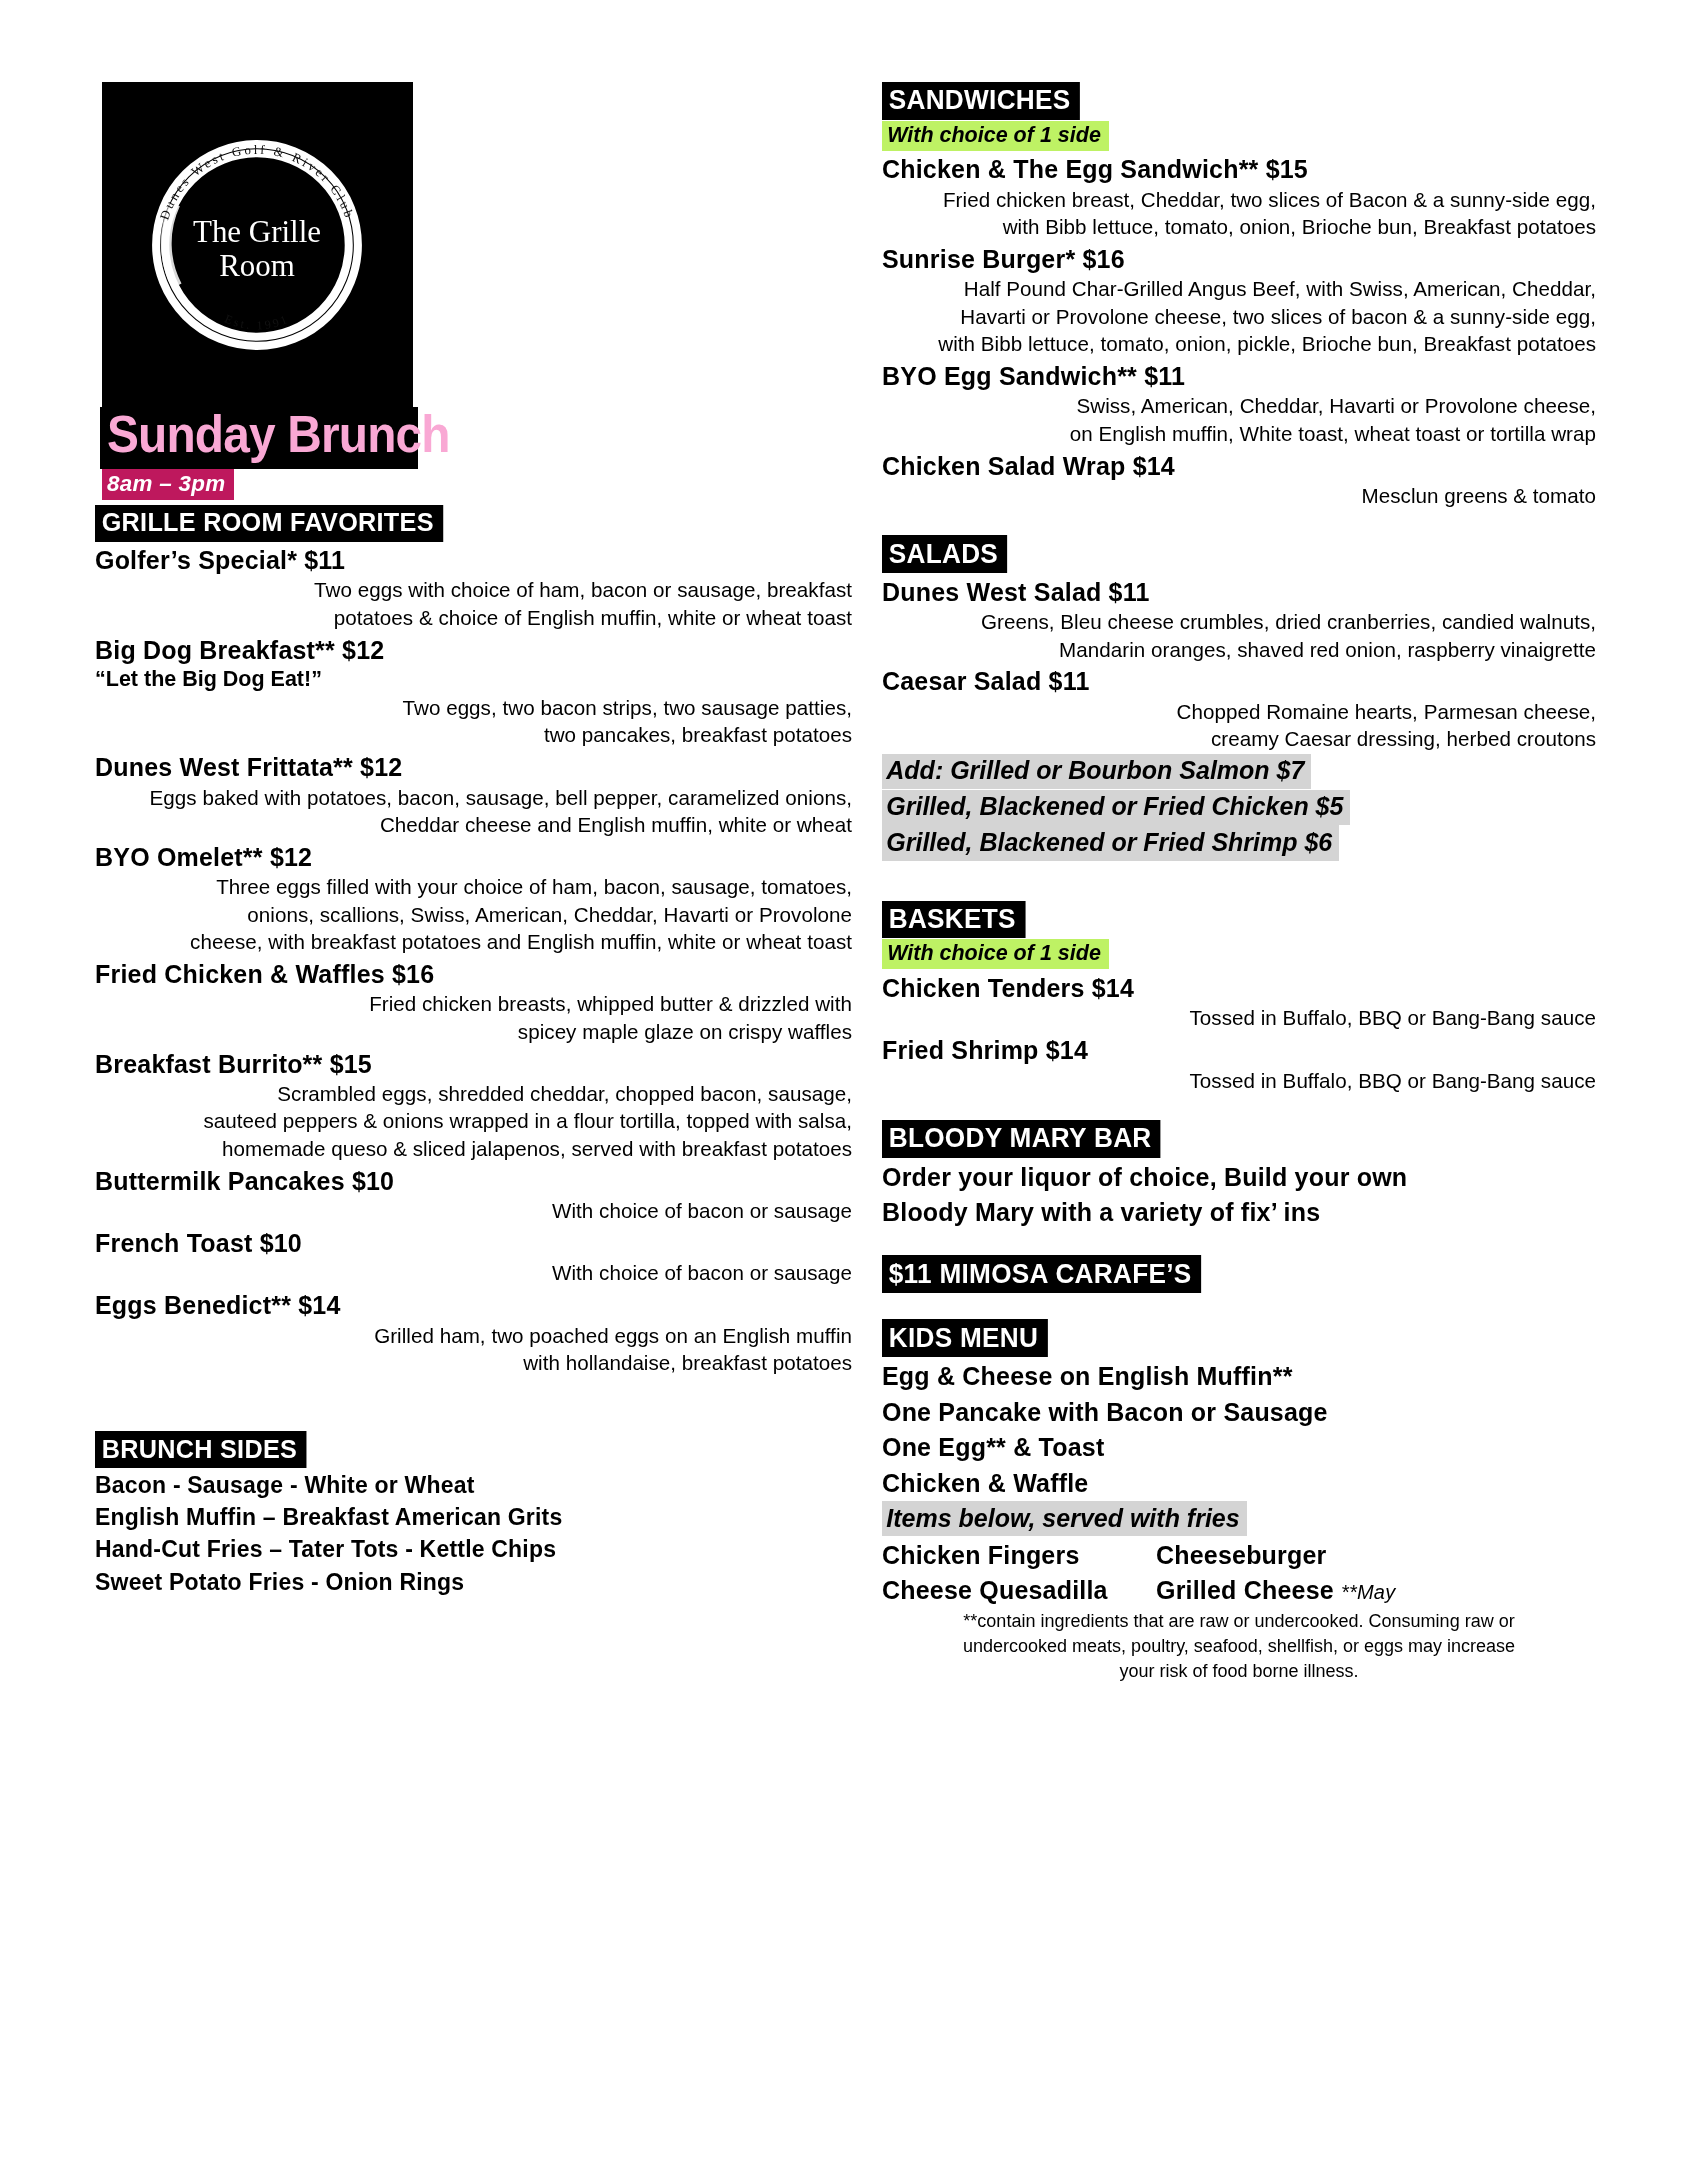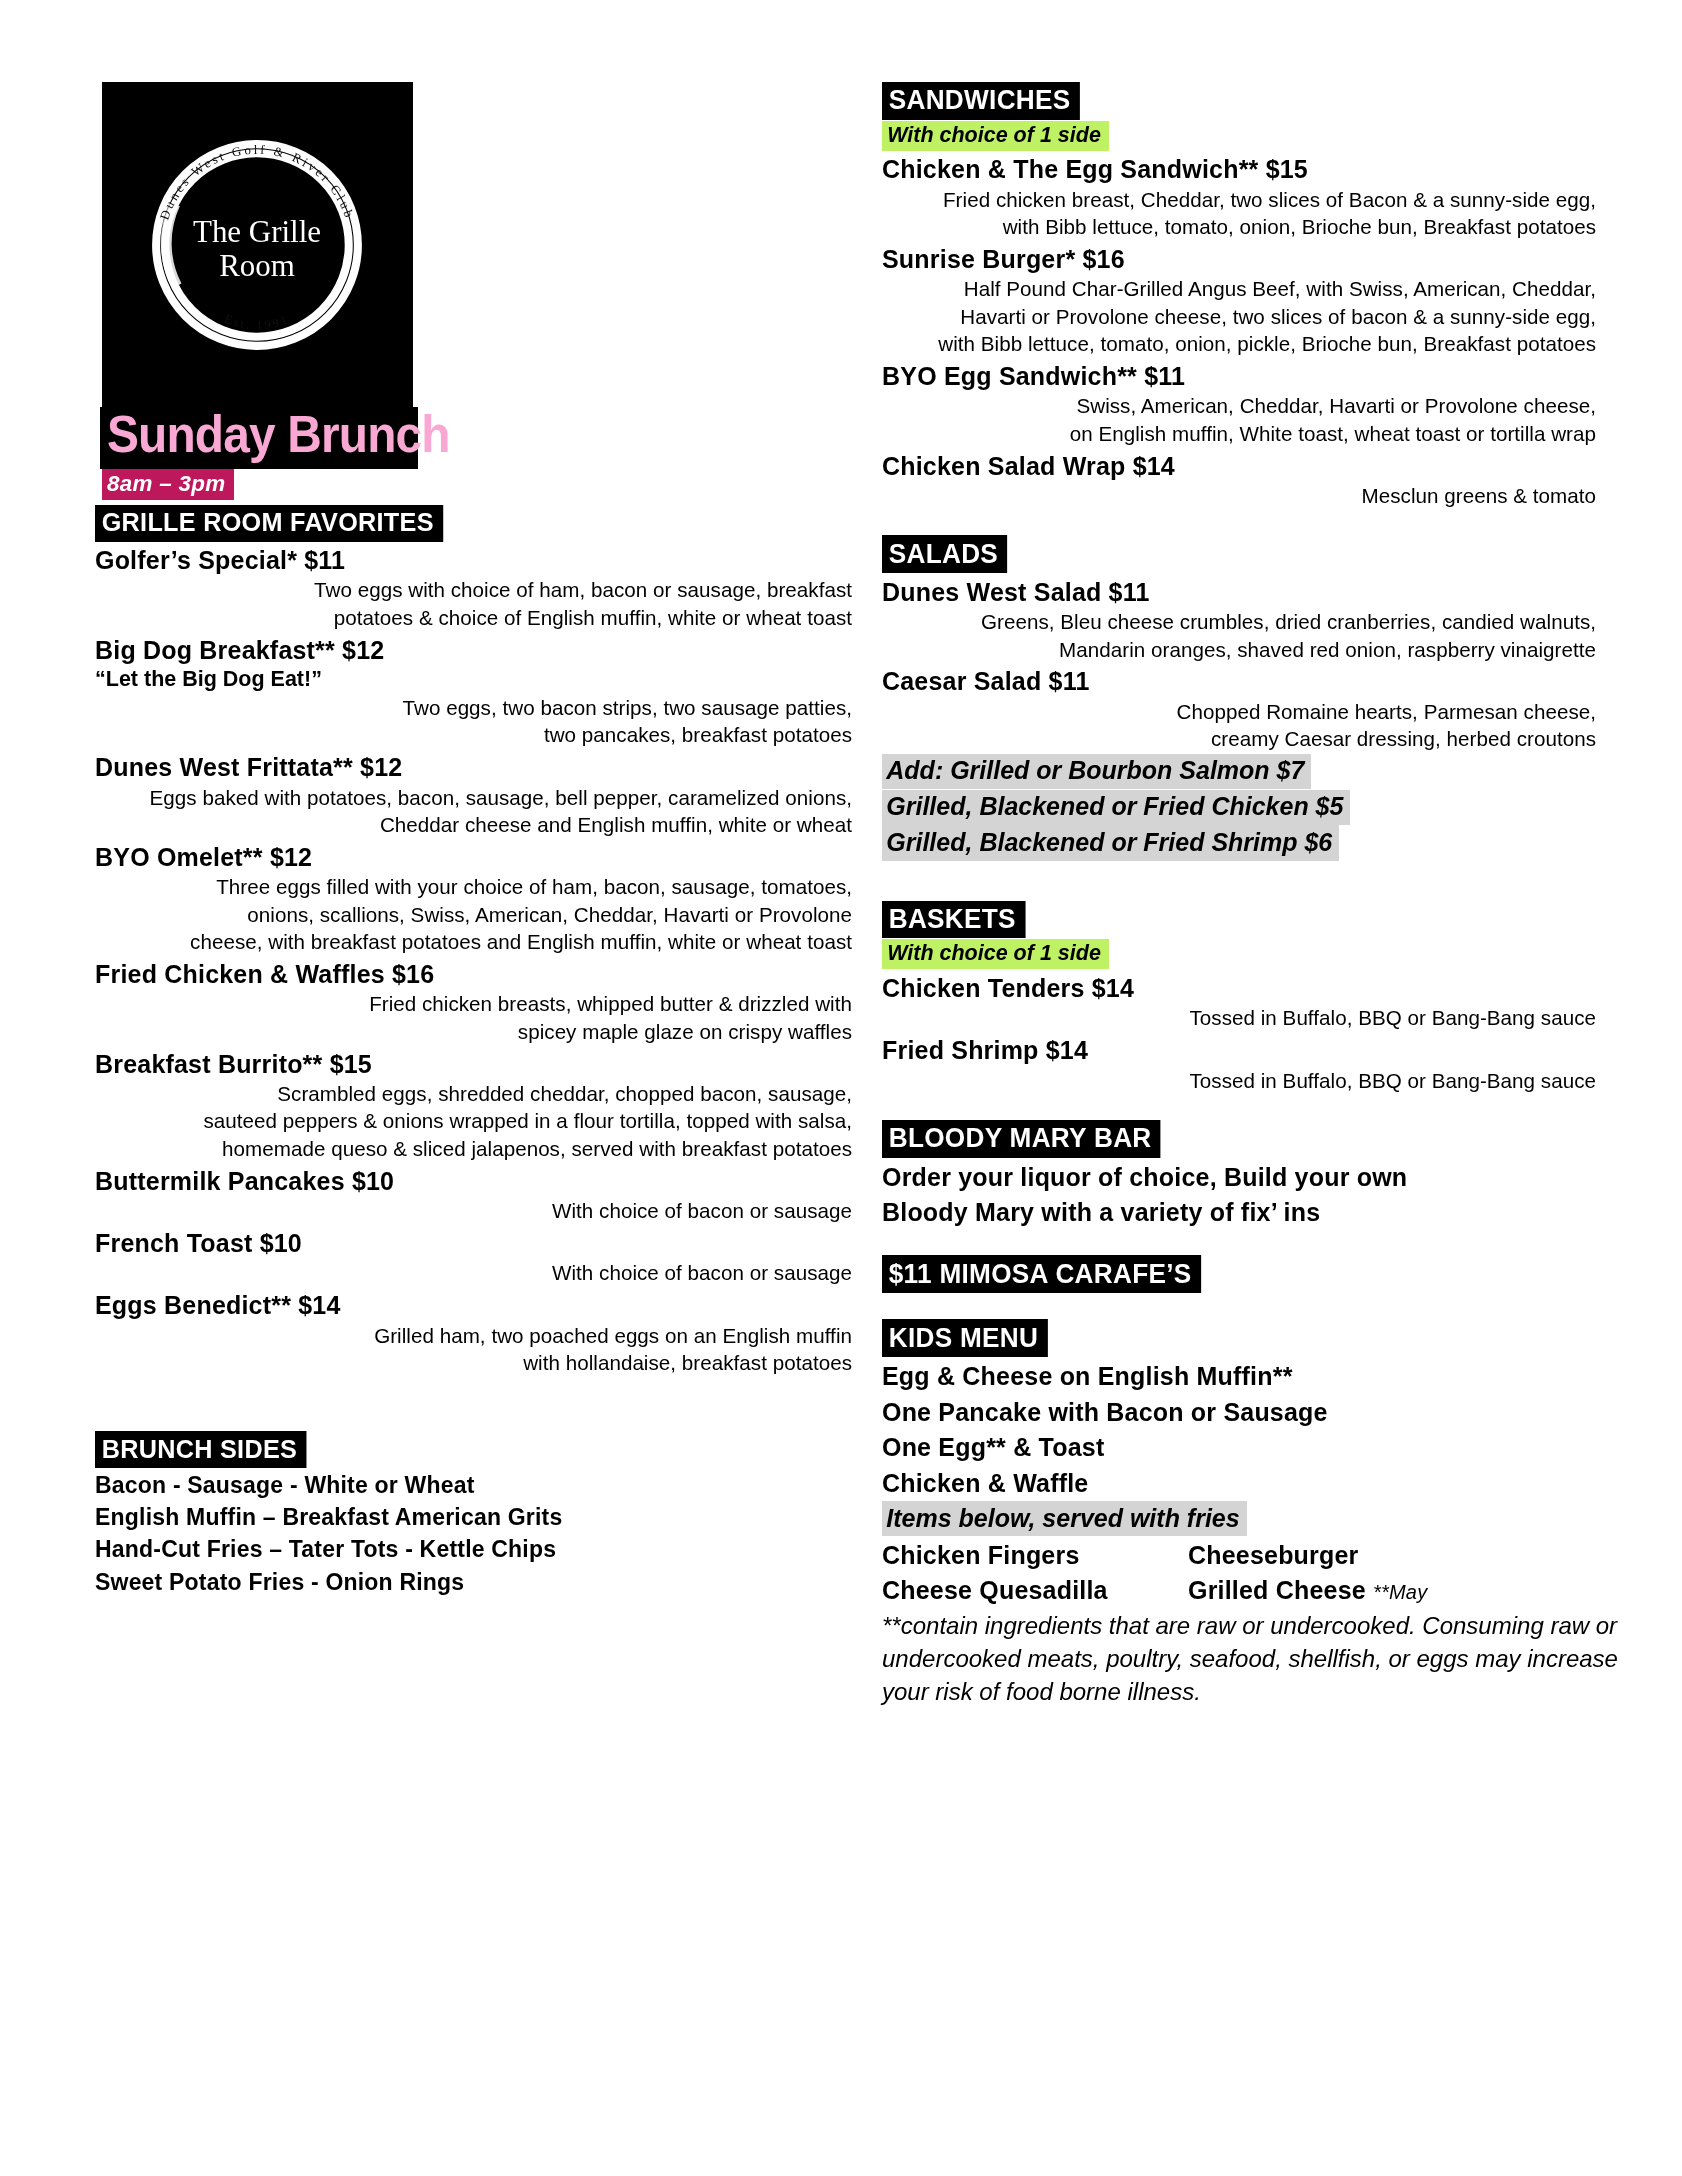--- a/index.html
+++ b/index.html
@@ -142,36 +142,35 @@
   }
   .bold-line.big { font-size: 25px; line-height: 1.36; }
   .gap-md  { height: 26px; }
   .gap-lg  { height: 40px; }
   .gap-xl  { height: 55px; }
 
   
   .kids-grid {
     display: flex;
     align-items: flex-end;
-    gap: 32px;
   }
   .kids-grid .kcol-a { width: 274px; flex: 0 0 274px; }
   .kids-grid .kcol-b { flex: 1; }
 
   .trail-note {
     font-style: italic;
     font-weight: normal;
     font-size: 20px;
   }
 
   .disclaimer {
-    font-style: italic;
-    font-size: 24px;
+    font-size: 18px;
     line-height: 1.38;
     margin-top: 1.7px;
+    text-align: center;
   }
   .disclaimer div { white-space: nowrap; }
 </style>
 </head>
 <body>
 
 <div class="page">
   <div class="columns">
 
     <div class="col-left">

